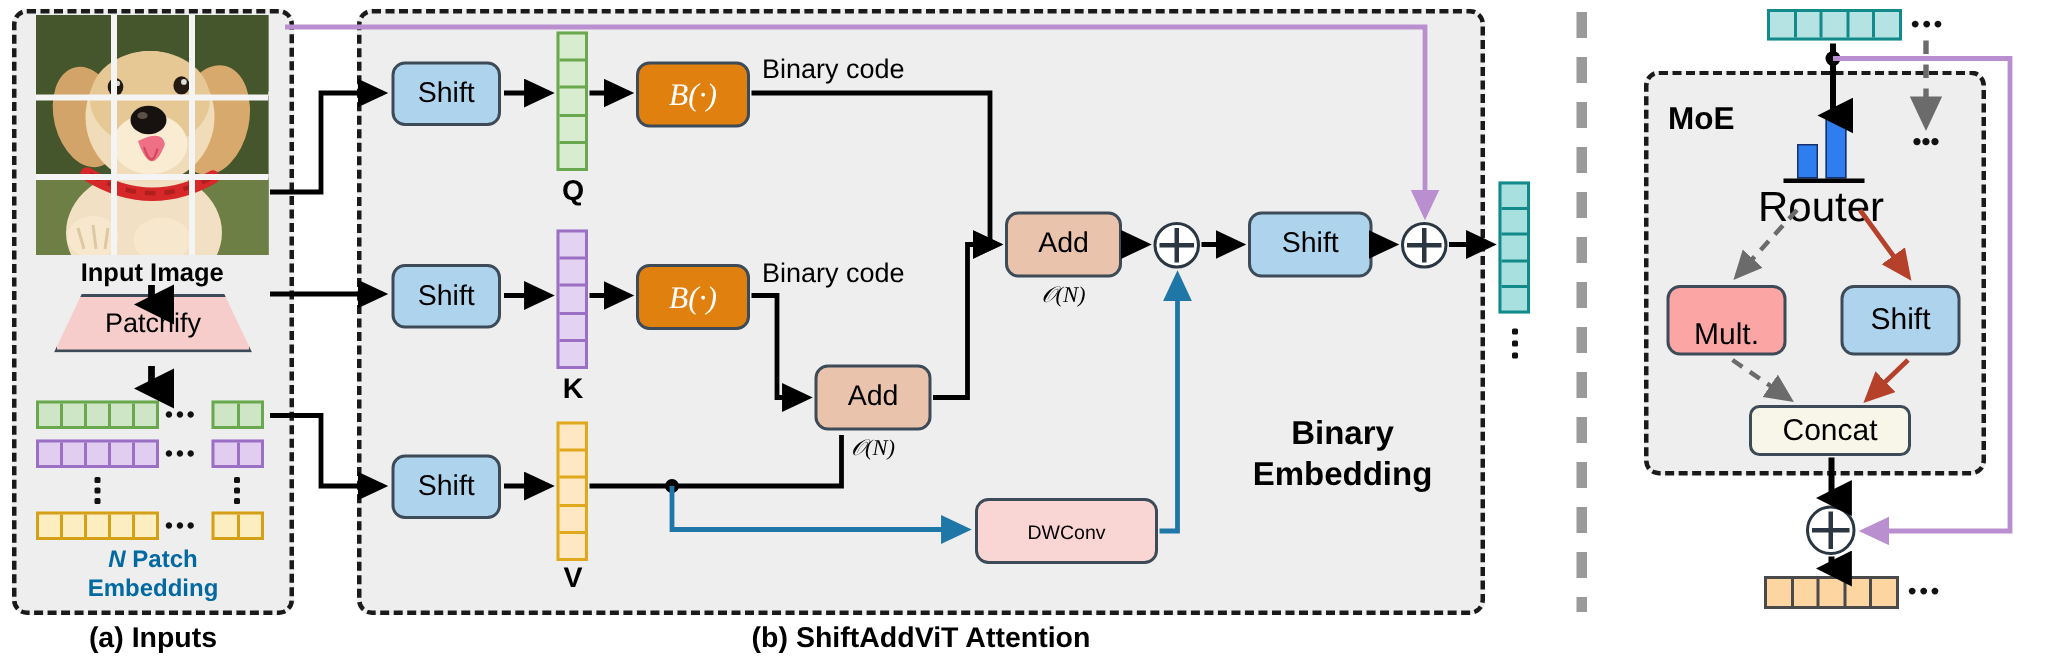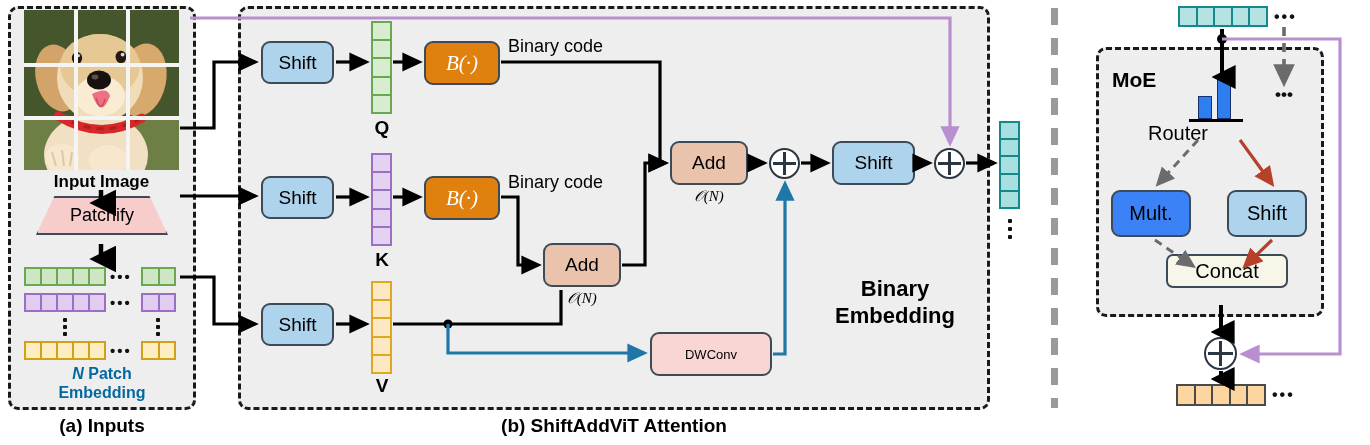--- a/index.html
+++ b/index.html
@@ -10,21 +10,21 @@
 
   .caption{position:absolute;font-weight:bold;color:#000;text-align:center;}
 
   
   .box{position:absolute;box-sizing:border-box;border:2.5px solid #3d4a58;border-radius:9px;
        display:flex;align-items:center;justify-content:center;color:#000;}
   .box.shift{background:#aed3ec;}
   .box.add{background:#e9c3ab;}
   .box.dwconv{background:#f9d5d3;}
   .box.bfun{background:#e0800f;color:#fff;font-style:italic;font-family:"Liberation Serif",serif;}
-  .box.mult{background:#3b82f6;}
+  .box.mult{background:#fca5a5;align-items:flex-end;}
   .box.concat{background:#f7f6e8;border-radius:7px;}
 
   
   .tokcol{position:absolute;box-sizing:border-box;display:flex;flex-direction:column;}
   .tokrow{position:absolute;box-sizing:border-box;display:flex;flex-direction:row;}
   .cell{box-sizing:border-box;}
 
   .lbl{position:absolute;color:#000;}
   .lbl.b{font-weight:bold;}
 
@@ -281,29 +281,29 @@
   </div>
   <div class="hdots" style="left:1274px;top:8px;font-size:16px;">•••</div>
 
   <div class="lbl b" style="left:1112px;top:68px;font-size:21px;">MoE</div>
 
   <div class="bars" style="left:1189px;top:78px;width:54px;height:44px;">
     <i style="left:9px;width:12px;height:21px;"></i>
     <i style="left:28px;width:12px;height:40px;"></i>
     <u></u>
   </div>
-  <div class="lbl" style="left:1120px;top:122px;width:88px;text-align:right;font-size:20px;">Router</div>
+  <div class="lbl" style="left:1172px;top:122px;width:88px;text-align:left;font-size:28px;">Router</div>
 
   <div class="box mult" style="left:1111px;top:190px;width:80px;height:47px;">
     <span style="font-size:20px;">Mult.</span>
   </div>
   <div class="box shift" style="left:1227px;top:190px;width:80px;height:47px;">
     <span style="font-size:20px;">Shift</span>
   </div>
-  <div class="box concat" style="left:1166px;top:254px;width:122px;height:34px;">
+  <div class="box concat" style="left:1166px;top:270px;width:108px;height:34px;">
     <span style="font-size:20px;">Concat</span>
   </div>
 
   <div class="oplus" style="left:1204px;top:337px;width:33px;height:33px;"></div>
 
   <div class="tokrow" style="left:1176px;top:384px;width:90px;height:22px;border:2.5px solid #4a4a4a;background:#fcd5a0;">
     <span class="cell" style="flex:1;border-right:2px solid #4a4a4a;"></span>
     <span class="cell" style="flex:1;border-right:2px solid #4a4a4a;"></span>
     <span class="cell" style="flex:1;border-right:2px solid #4a4a4a;"></span>
     <span class="cell" style="flex:1;border-right:2px solid #4a4a4a;"></span>

